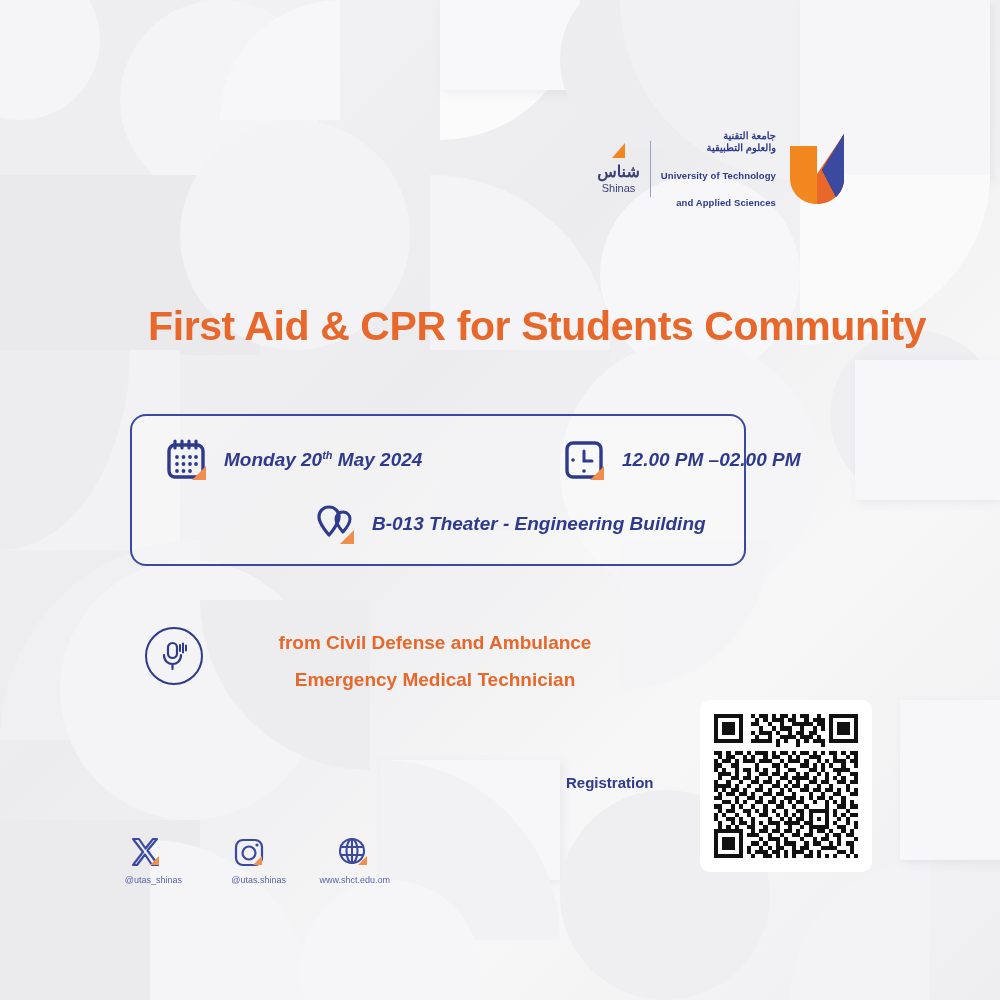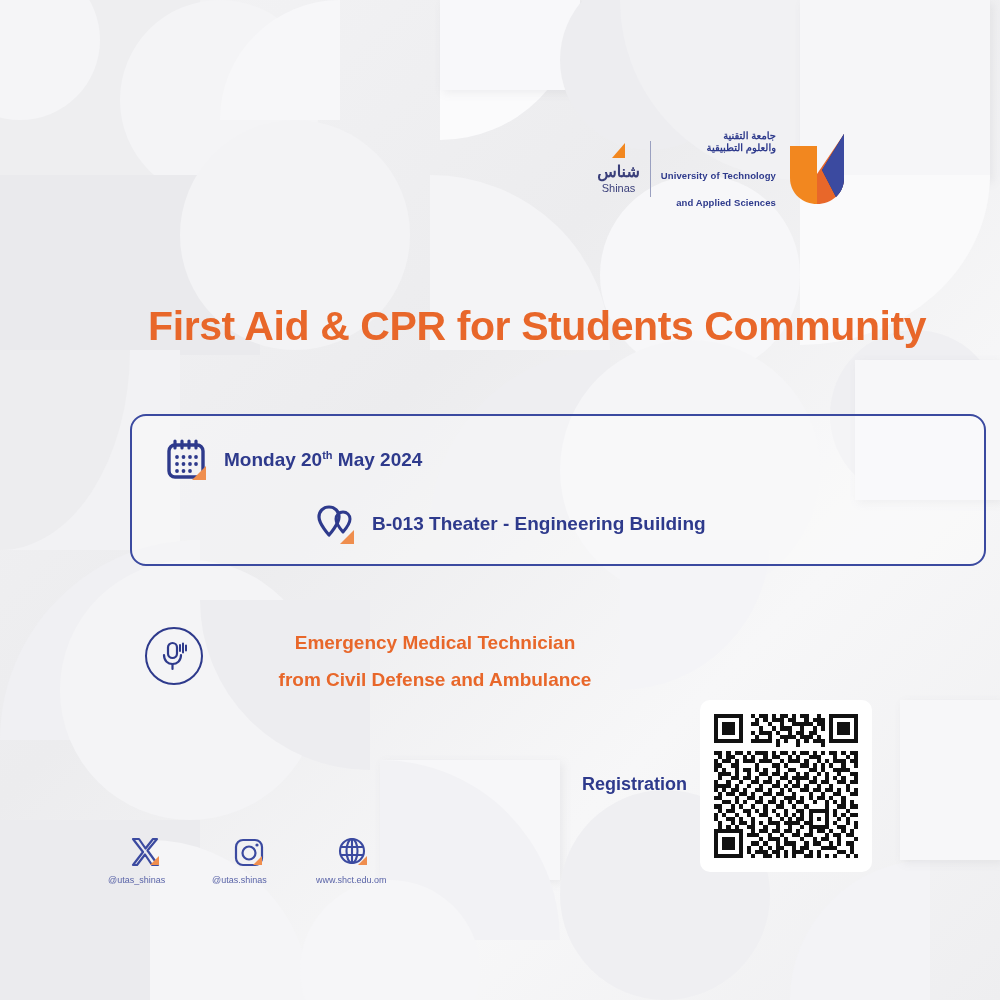--- a/index.html
+++ b/index.html
@@ -49,23 +49,23 @@
   
   .title {
     position: absolute; top: 303px; left: 122px;
     font-size: 41px; font-weight: bold; color: #e8672a;
     letter-spacing: -0.4px; white-space: nowrap; z-index: 5; margin-left: 26px;
   }
 
   
   .info-box {
     position: absolute; left: 130px; top: 414px;
-    width: 856px; height: 152px;
+    width: 616px; height: 152px;
     border: 2px solid #3b4aa0; border-radius: 16px;
-    background: rgba(255,255,255,.30); z-index: 5;
+    background: rgba(255,255,255,.30); z-index: 5; font-style: italic;
   }
   .info-row { position: absolute; display: flex; align-items: center; }
   .row-date  { left: 32px;  top: 22px; }
   .row-time  { left: 430px; top: 22px; }
   .row-place { left: 180px; top: 86px; }
   .info-text {
     font-size: 19px; font-weight: bold; color: #2e3a8c;
     white-space: nowrap; margin-left: 16px;
   }
   .info-text sup { font-size: 11px; vertical-align: super; }
@@ -78,32 +78,32 @@
     width: 58px; height: 58px; border: 2px solid #2e3a8c; border-radius: 50%;
     display: flex; align-items: center; justify-content: center;
   }
   .speaker-text { position: absolute; left: 80px; top: 0; width: 420px; text-align: center; }
   .speaker-name { font-size: 21px; font-weight: bold; color: #2e3a8c; white-space: nowrap; }
   .speaker-role { font-size: 19px; font-weight: bold; color: #e8672a; line-height: 1.62; margin-top: 6px; }
 
   
   .registration {
     position: absolute; left: 566px; top: 774px;
-    font-size: 18px; font-weight: bold; color: #2e3a8c; z-index: 5; margin-left: 16px;
+    font-size: 15px; font-weight: bold; color: #2e3a8c; z-index: 5;
   }
   .qr-card {
     position: absolute; left: 700px; top: 700px;
     width: 172px; height: 172px; background: #fff; border-radius: 10px;
     display: flex; align-items: center; justify-content: center; z-index: 5;
   }
   .qr-card svg { display: block; }
 
   
   .socials { position: absolute; left: 108px; top: 834px; display: flex; gap: 30px; z-index: 5; }
-  .social { width: 74px; text-align: left; }
+  .social { width: 74px; text-align: right; }
   .social .glyph { position: relative; height: 36px; display:flex; align-items:center; justify-content:center; }
   .social .handle { font-size: 9px; color: #5a64a8; margin-top: 5px; white-space: nowrap; }
 </style>
 </head>
 <body>
 
 <div id="poster">
 
   <div class="bg-layer">
     <div class="sq" style="left:0px;   top:0px;   width:200px; height:200px; background:#eeeef0;"></div>
@@ -184,20 +184,32 @@
             <circle cx="13" cy="33" r="1.9"></circle>
               <circle cx="19.5" cy="33" r="1.9"></circle>
               <circle cx="26" cy="33" r="1.9"></circle>
           </g>
           <path d="M28 42 L42 42 L42 28 Z" fill="#ef8e4e"></path>
         </svg>
       </div>
       <div class="info-text"><span>Monday 20</span><sup>th</sup><span> May 2024</span></div>
     </div>
 
+    <div class="info-row row-time">
+      <div class="icon-box">
+        <svg width="44" height="44" viewBox="0 0 44 44">
+          <rect x="5" y="5" width="34" height="34" rx="6" fill="none" stroke="#2e3a8c" stroke-width="3.4"></rect>
+          <path d="M22 13 L22 23 L30 23" stroke="#2e3a8c" stroke-width="3" fill="none" stroke-linecap="round"></path>
+          <circle cx="11" cy="22" r="1.8" fill="#2e3a8c"></circle>
+          <circle cx="22" cy="33" r="1.8" fill="#2e3a8c"></circle>
+          <path d="M28 42 L42 42 L42 28 Z" fill="#ef8e4e"></path>
+        </svg>
+      </div>
+      <div class="info-text">12.00 PM –02.00 PM</div>
+    </div>
 
     <div class="info-row row-place">
       <div class="icon-box">
         <svg width="44" height="44" viewBox="0 0 44 44">
           <path d="M17 5 C11 5 7 9.5 7 15 C7 22 17 33 17 33 C17 33 27 22 27 15 C27 9.5 23 5 17 5 Z" fill="none" stroke="#2e3a8c" stroke-width="3.2" stroke-linejoin="round"></path>
           <path d="M31 10 C27 10 24 13 24 17 C24 22 31 30 31 30 C31 30 38 22 38 17 C38 13 35 10 31 10 Z" fill="none" stroke="#2e3a8c" stroke-width="3" stroke-linejoin="round"></path>
           <path d="M28 42 L42 42 L42 28 Z" fill="#ef8e4e"></path>
         </svg>
       </div>
       <div class="info-text">B-013 Theater - Engineering Building</div>
@@ -207,22 +219,22 @@
   <div class="speaker">
     <div class="mic-circle">
       <svg width="30" height="32" viewBox="0 0 30 32">
         <rect x="9" y="3" width="9" height="15" rx="4.5" fill="none" stroke="#2e3a8c" stroke-width="2.2"></rect>
         <path d="M5 15 C5 21 9 24 13.5 24 C18 24 22 21 22 15" fill="none" stroke="#2e3a8c" stroke-width="2.2" stroke-linecap="round"></path>
         <path d="M13.5 24 L13.5 29" stroke="#2e3a8c" stroke-width="2.2" stroke-linecap="round"></path>
         <path d="M21 5 L21 11 M24 3.5 L24 12.5 M27 5.5 L27 10.5" stroke="#2e3a8c" stroke-width="2" stroke-linecap="round"></path>
       </svg>
     </div>
     <div class="speaker-text">
+      <div class="speaker-role">from Civil Defense and Ambulance</div>
       <div class="speaker-role">Emergency Medical Technician</div>
-      <div class="speaker-role">from Civil Defense and Ambulance</div>
     </div>
   </div>
 
   <div class="registration">Registration</div>
 
   <div class="qr-card">
     <svg width="152" height="152" viewBox="0 0 37 37" shape-rendering="crispEdges">
       <rect width="37" height="37" fill="#ffffff"></rect>
       <g fill="#111111">
         <rect x="1" y="1" width="7" height="7"></rect>

